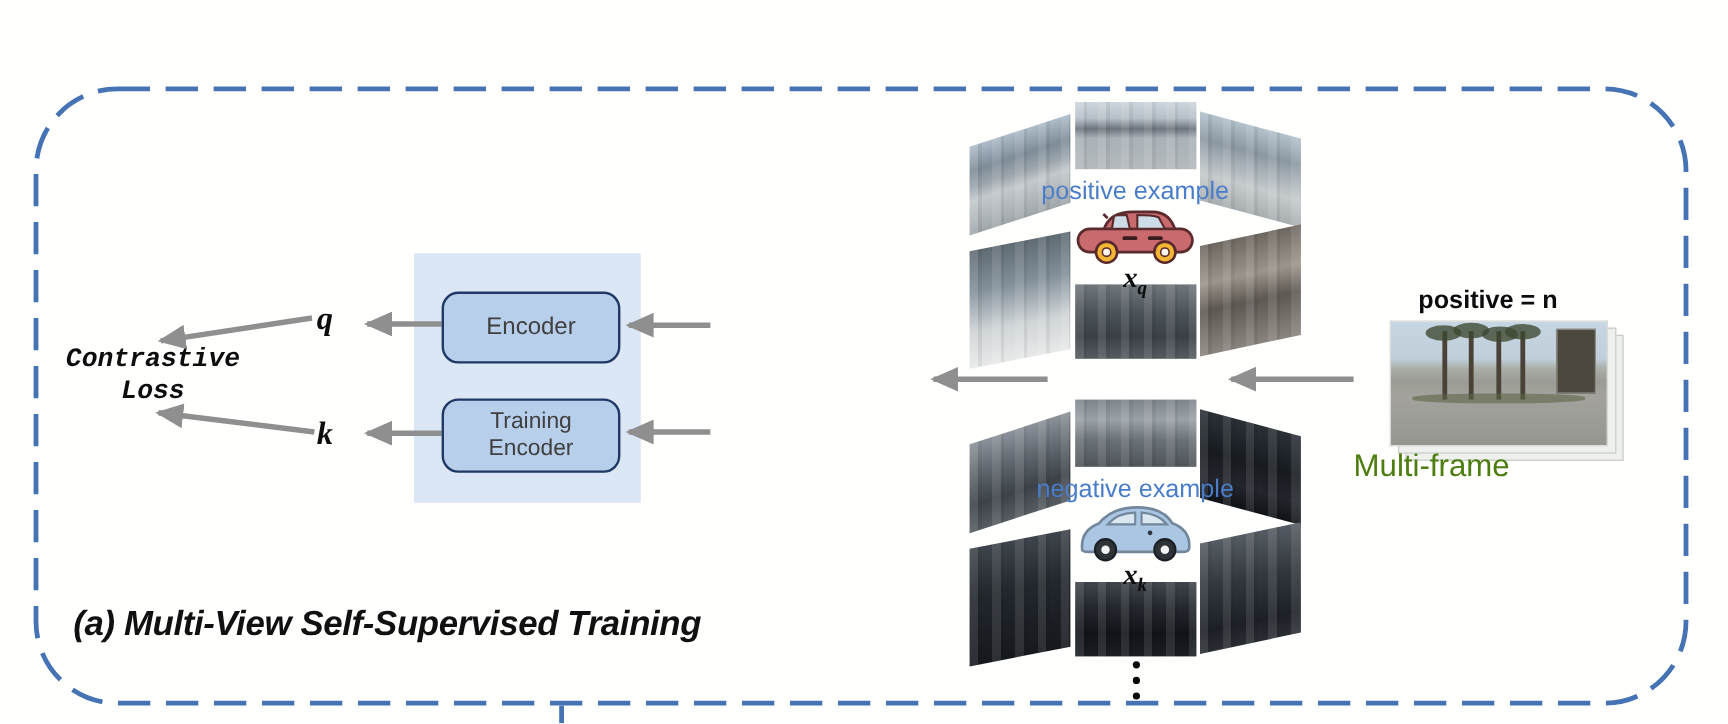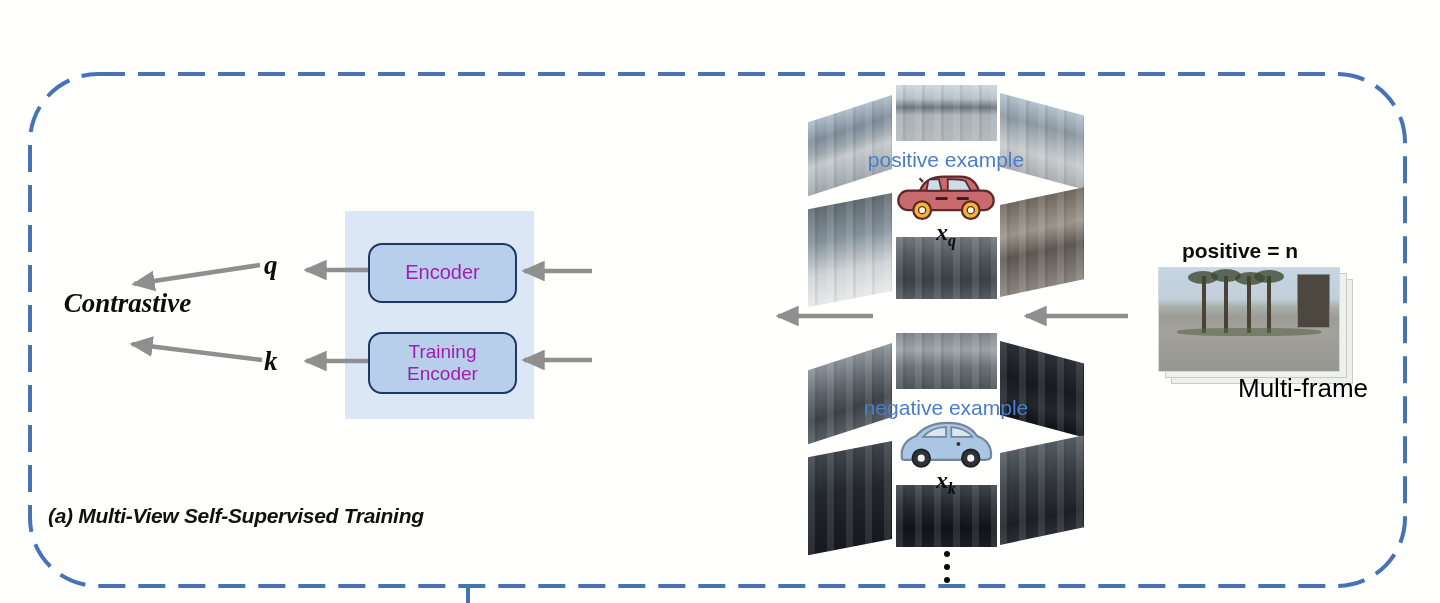--- a/index.html
+++ b/index.html
@@ -5,36 +5,36 @@
   html,body{margin:0;padding:0;background:#ffffff;}
   .canvas{
     position:relative;width:1440px;height:603px;background:#fffffe;
     font-family:"Liberation Sans",sans-serif;overflow:hidden;
   }
   svg.overlay{position:absolute;left:0;top:0;width:1440px;height:603px;z-index:5;pointer-events:none;}
   .panel{position:absolute;left:345px;top:211px;width:189px;height:208px;background:#dbe7f5;z-index:2;}
   .encbox{
     position:absolute;z-index:6;background:#b7cfeb;border:2px solid #1f3864;border-radius:14px;
     display:flex;flex-direction:column;align-items:center;justify-content:center;
-    color:#a21caf;font-size:19px;line-height:1.18;text-align:center;
+    color:#404040;font-size:19px;line-height:1.18;text-align:center;
   }
   #encoder{left:368px;top:243px;width:145px;height:56px;font-size:20px;}
   #momentum{left:368px;top:332px;width:145px;height:58px;}
   #dataaug{
     position:absolute;left:592px;top:263px;width:174px;height:104px;z-index:6;
     background:#aac6e3;border:2px solid #1f3864;display:flex;flex-direction:column;
     align-items:center;justify-content:center;color:#141414;font-size:23px;line-height:1.3;text-align:center;
   }
   .serifb{font-family:"Liberation Serif",serif;font-weight:bold;font-style:italic;color:#0d0d0d;}
-  #loss{position:absolute;left:45px;top:287px;width:165px;text-align:center;font-size:27px;line-height:1.22;z-index:6;}
+  #loss{position:absolute;left:45px;top:287px;width:165px;text-align:center;font-size:22px;line-height:1.22;z-index:6;font-family:Liberation Mono, monospace;}
   .qk{position:absolute;font-size:27px;z-index:6;}
   #qlab{left:264px;top:250px;}
   #klab{left:264px;top:346px;}
   #caption{
-    position:absolute;left:48px;top:504px;font-size:21px;font-weight:bold;font-style:italic;
+    position:absolute;left:61px;top:504px;font-size:29px;font-weight:bold;font-style:italic;
     color:#101010;letter-spacing:-0.3px;z-index:6;
   }
   .cluster{position:absolute;width:280px;height:215px;z-index:3;}
   #pos-cluster{left:806px;top:85px;}
   #neg-cluster{left:806px;top:333px;}
   .tile{position:absolute;overflow:hidden;}
   .tile::after{content:"";position:absolute;inset:0;
     background:repeating-linear-gradient(90deg,rgba(255,255,255,0.10) 0 7px,rgba(0,0,0,0.06) 7px 10px,rgba(0,0,0,0) 10px 19px);}
   .t-tl{left:2px;top:10px;width:84px;height:74px;transform:skewY(-18deg);transform-origin:100% 50%;}
   .t-tc{left:90px;top:0px;width:101px;height:56px;}
@@ -67,22 +67,22 @@
   .stack{position:absolute;left:1158px;top:267px;width:180px;height:103px;z-index:3;}
   .sheet{position:absolute;width:100%;height:100%;background:#eef0ee;border:1px solid #c9cbc9;}
   .sheet.s1{left:13px;top:12px;}
   .sheet.s2{left:7px;top:6px;}
   .photo-front{position:absolute;left:0;top:0;width:100%;height:100%;border:1px solid #d8d8d6;
     background:linear-gradient(180deg,#c6d6e2 0%,#c0cfda 30%,#a9aea8 38%,#9b9c95 48%,#a3a29c 60%,#969691 100%);}
   .palm{position:absolute;top:8%;width:4px;height:55%;background:#4a4236;}
   .frond{position:absolute;width:30px;height:13px;border-radius:50%;background:rgba(62,72,48,0.78);}
   .billboard{position:absolute;right:5%;top:6%;width:17%;height:50%;background:#4c483f;border:1px solid #8a8a84;}
   .shrub{position:absolute;left:10%;bottom:34%;width:80%;height:8%;border-radius:40%;background:rgba(92,102,72,0.6);}
-  #mvcaption{position:absolute;left:1128px;top:373px;width:240px;text-align:right;
-    font-size:26px;line-height:1.22;color:#000000;z-index:4;}
+  #mvcaption{position:absolute;left:1128px;top:373px;width:240px;text-align:left;
+    font-size:26px;line-height:1.22;color:#4d7c0f;z-index:4;}
 </style>
 </head>
 <body>
 
 <div class="canvas">
 
   <div class="panel"></div>
 
   <svg class="overlay">
     <defs>
@@ -97,20 +97,21 @@
     <line x1="592" y1="271" x2="524" y2="271" stroke="#8f8f8f" stroke-width="4.5" marker-end="url(#ah)"></line>
     <line x1="592" y1="360" x2="524" y2="360" stroke="#8f8f8f" stroke-width="4.5" marker-end="url(#ah)"></line>
     <line x1="873" y1="316" x2="778" y2="316" stroke="#8f8f8f" stroke-width="4.5" marker-end="url(#ah)"></line>
     <line x1="1128" y1="316" x2="1026" y2="316" stroke="#8f8f8f" stroke-width="4.5" marker-end="url(#ah)"></line>
     <line x1="260" y1="265" x2="134" y2="284" stroke="#8f8f8f" stroke-width="4.5" marker-end="url(#ah)"></line>
     <line x1="262" y1="360" x2="132" y2="344" stroke="#8f8f8f" stroke-width="4.5" marker-end="url(#ah)"></line>
   </svg>
 
   <div id="loss" class="serifb">
     <div>Contrastive</div>
+    <div>Loss</div>
   </div>
   <div id="qlab" class="qk serifb">q</div>
   <div id="klab" class="qk serifb">k</div>
 
   <div id="encoder" class="encbox">
     <span>Encoder</span>
   </div>
   <div id="momentum" class="encbox">
     <span>Training</span>
     <span>Encoder</span>

